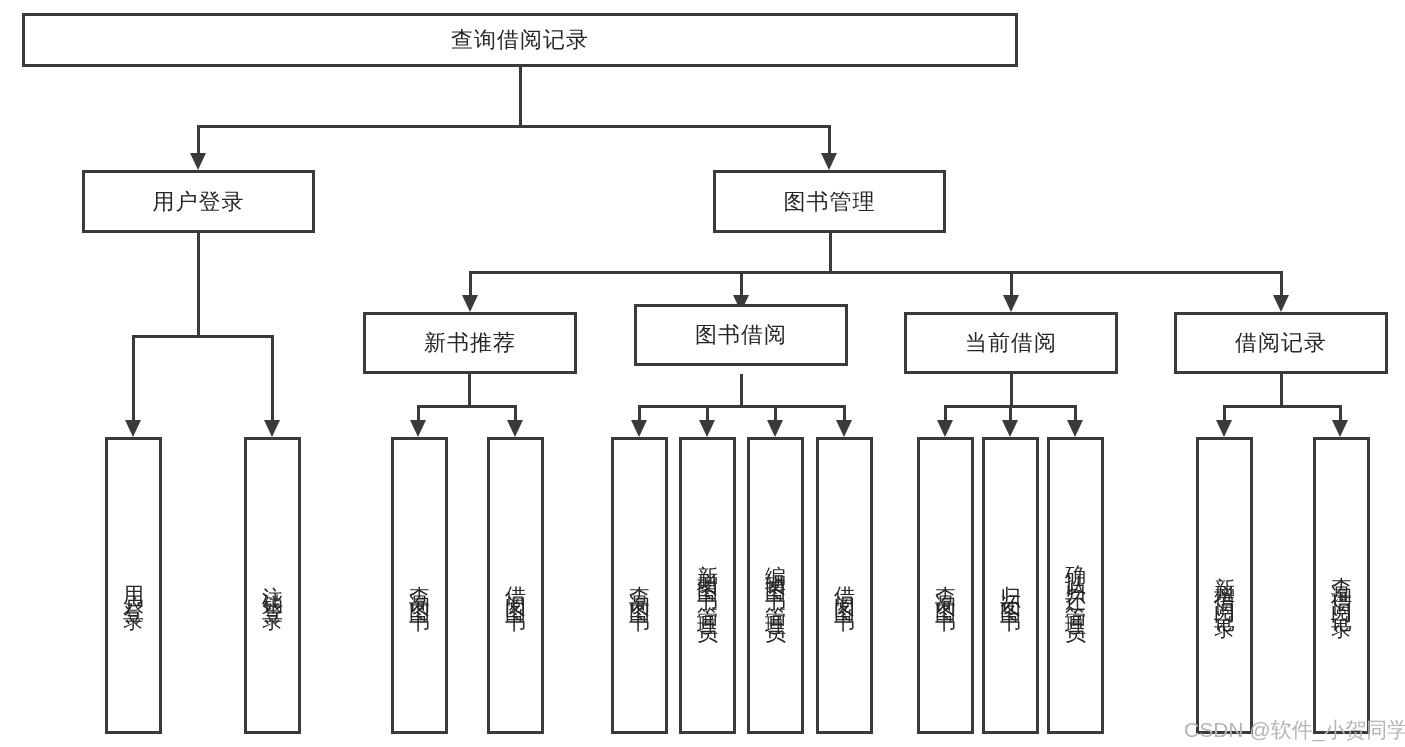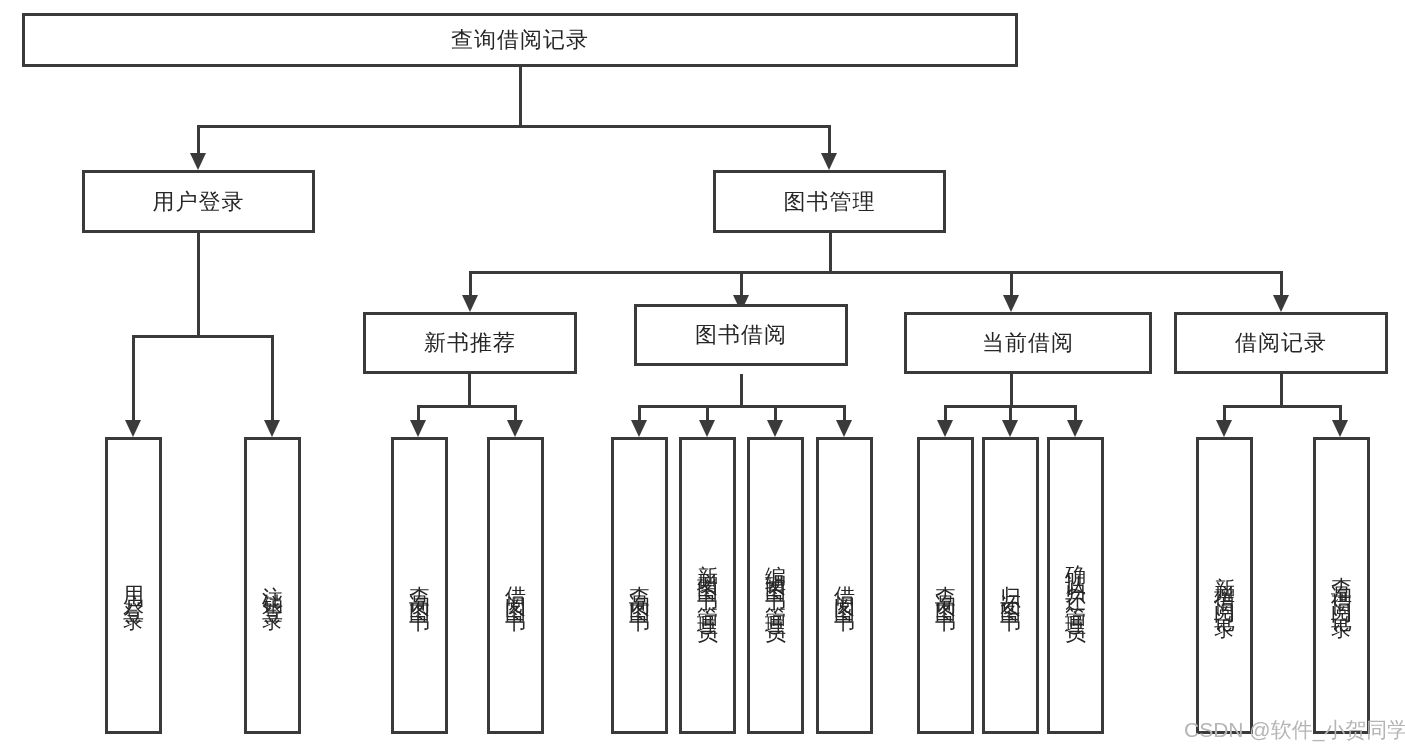--- a/index.html
+++ b/index.html
@@ -113,21 +113,21 @@
   <div class="hbox" style="left:363px;top:312px;width:214px;height:62px">
     <span>新书推荐</span>
   </div>
 
   <div class="hbox" style="left:713px;top:170px;width:233px;height:63px">
     <span>图书管理</span>
   </div>
   <div class="hbox" style="left:634px;top:304px;width:214px;height:62px">
     <span>图书借阅</span>
   </div>
-  <div class="hbox" style="left:904px;top:312px;width:248px;height:62px">
+  <div class="hbox" style="left:904px;top:312px;width:214px;height:62px">
     <span>当前借阅</span>
   </div>
   <div class="hbox" style="left:1174px;top:312px;width:214px;height:62px">
     <span>借阅记录</span>
   </div>
 
   <div class="vbox" style="left:105px;top:437px;width:57px;height:297px">
     <span class="vtext">用户登录</span>
   </div>
   <div class="vbox" style="left:244px;top:437px;width:57px;height:297px">

